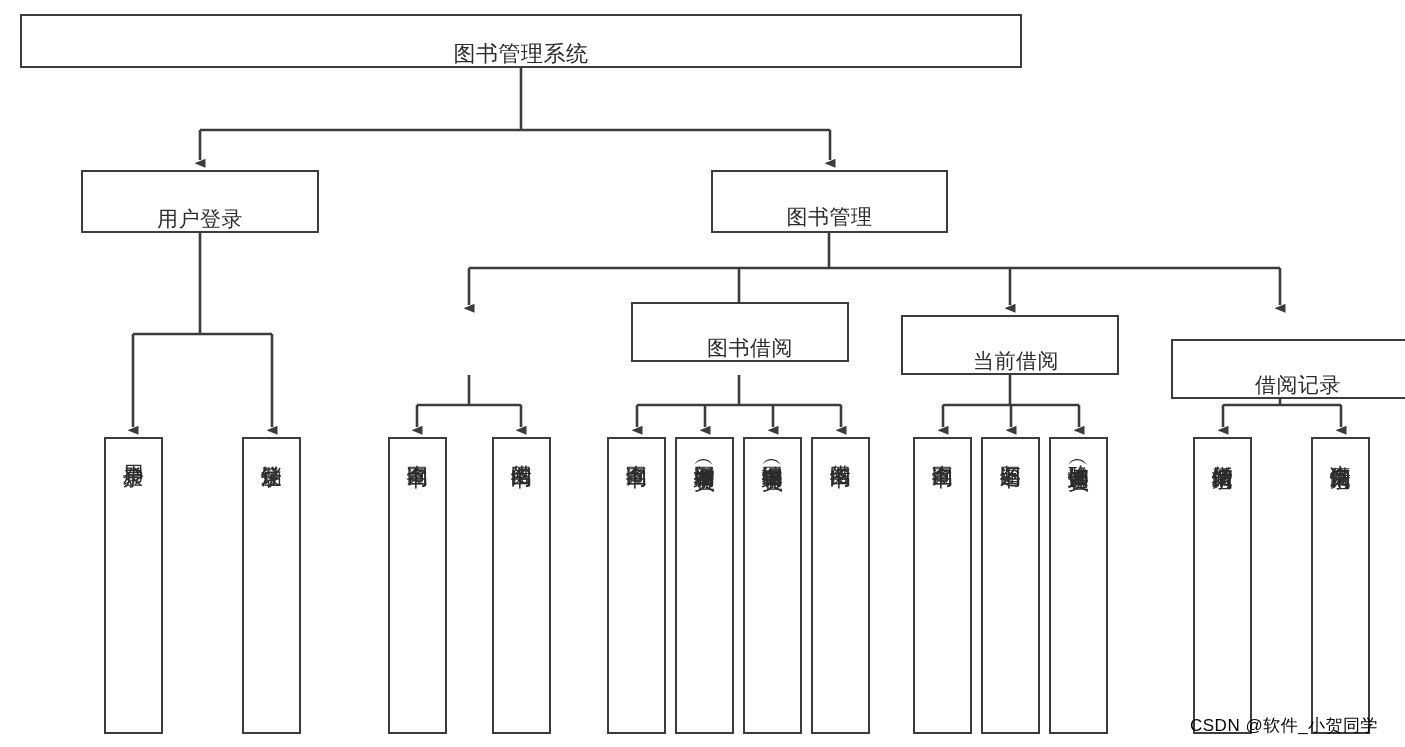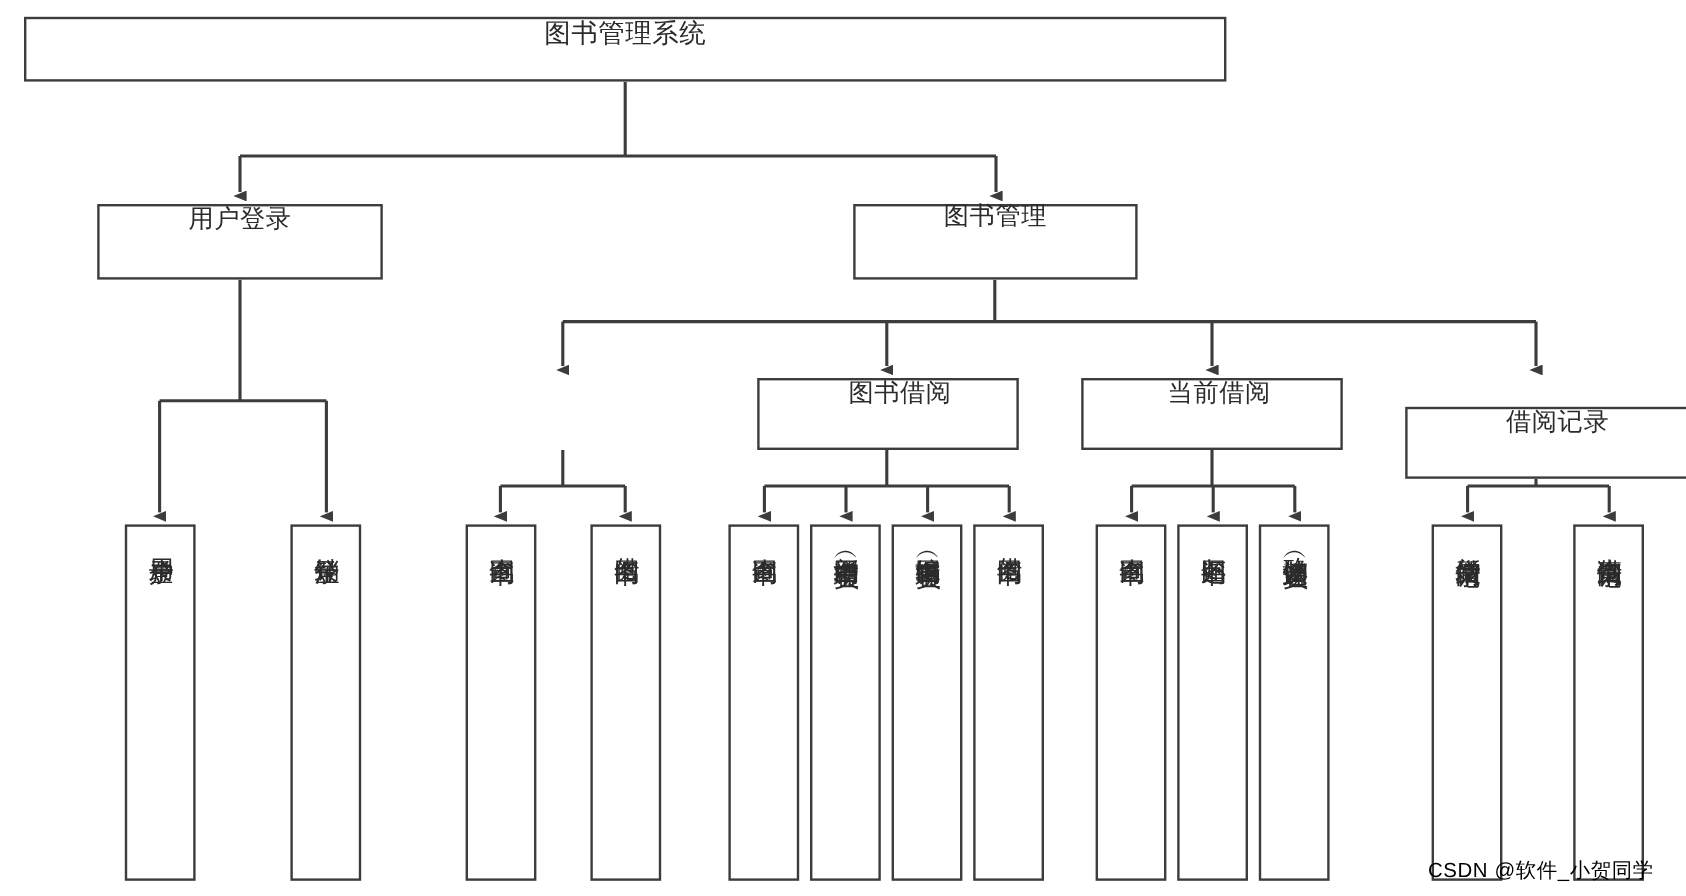--- a/index.html
+++ b/index.html
@@ -25,21 +25,21 @@
     width: 1405px;
     height: 747px;
     pointer-events: none;
   }
   .node {
     position: absolute;
     box-sizing: border-box;
     background: #ffffff;
     border: 2.5px solid #3c3c3c;
     display: flex;
-    align-items: flex-start;
+    align-items: flex-end;
     justify-content: center;
     color: #2b2b2b;
     z-index: 2;
   }
   .node .label {
     display: block;
     text-align: center;
     line-height: 1.08;
     letter-spacing: 0.5px;
     white-space: nowrap;
@@ -134,21 +134,21 @@
     <span class="label">图书管理系统</span>
   </div>
 
   <div class="node horiz" style="left:81px; top:170px; width:238px; height:63px;">
     <span class="label">用户登录</span>
   </div>
   <div class="node horiz" style="left:711px; top:170px; width:237px; height:63px;font-family:Liberation Mono, monospace;">
     <span class="label">图书管理</span>
   </div>
 
-  <div class="node horiz" style="left:631px; top:315px; width:218px; height:60px;padding-left:20px;">
+  <div class="node horiz" style="left:631px; top:302px; width:218px; height:60px;padding-left:20px;">
     <span class="label">图书借阅</span>
   </div>
   <div class="node horiz" style="left:901px; top:315px; width:218px; height:60px;padding-left:12px;">
     <span class="label">当前借阅</span>
   </div>
   <div class="node horiz" style="left:1171px; top:315px; width:254px; height:60px;margin-top:24px;">
     <span class="label">借阅记录</span>
   </div>
 
   <div class="node leaf" style="left:104px; top:437px; width:59px; height:297px;">

